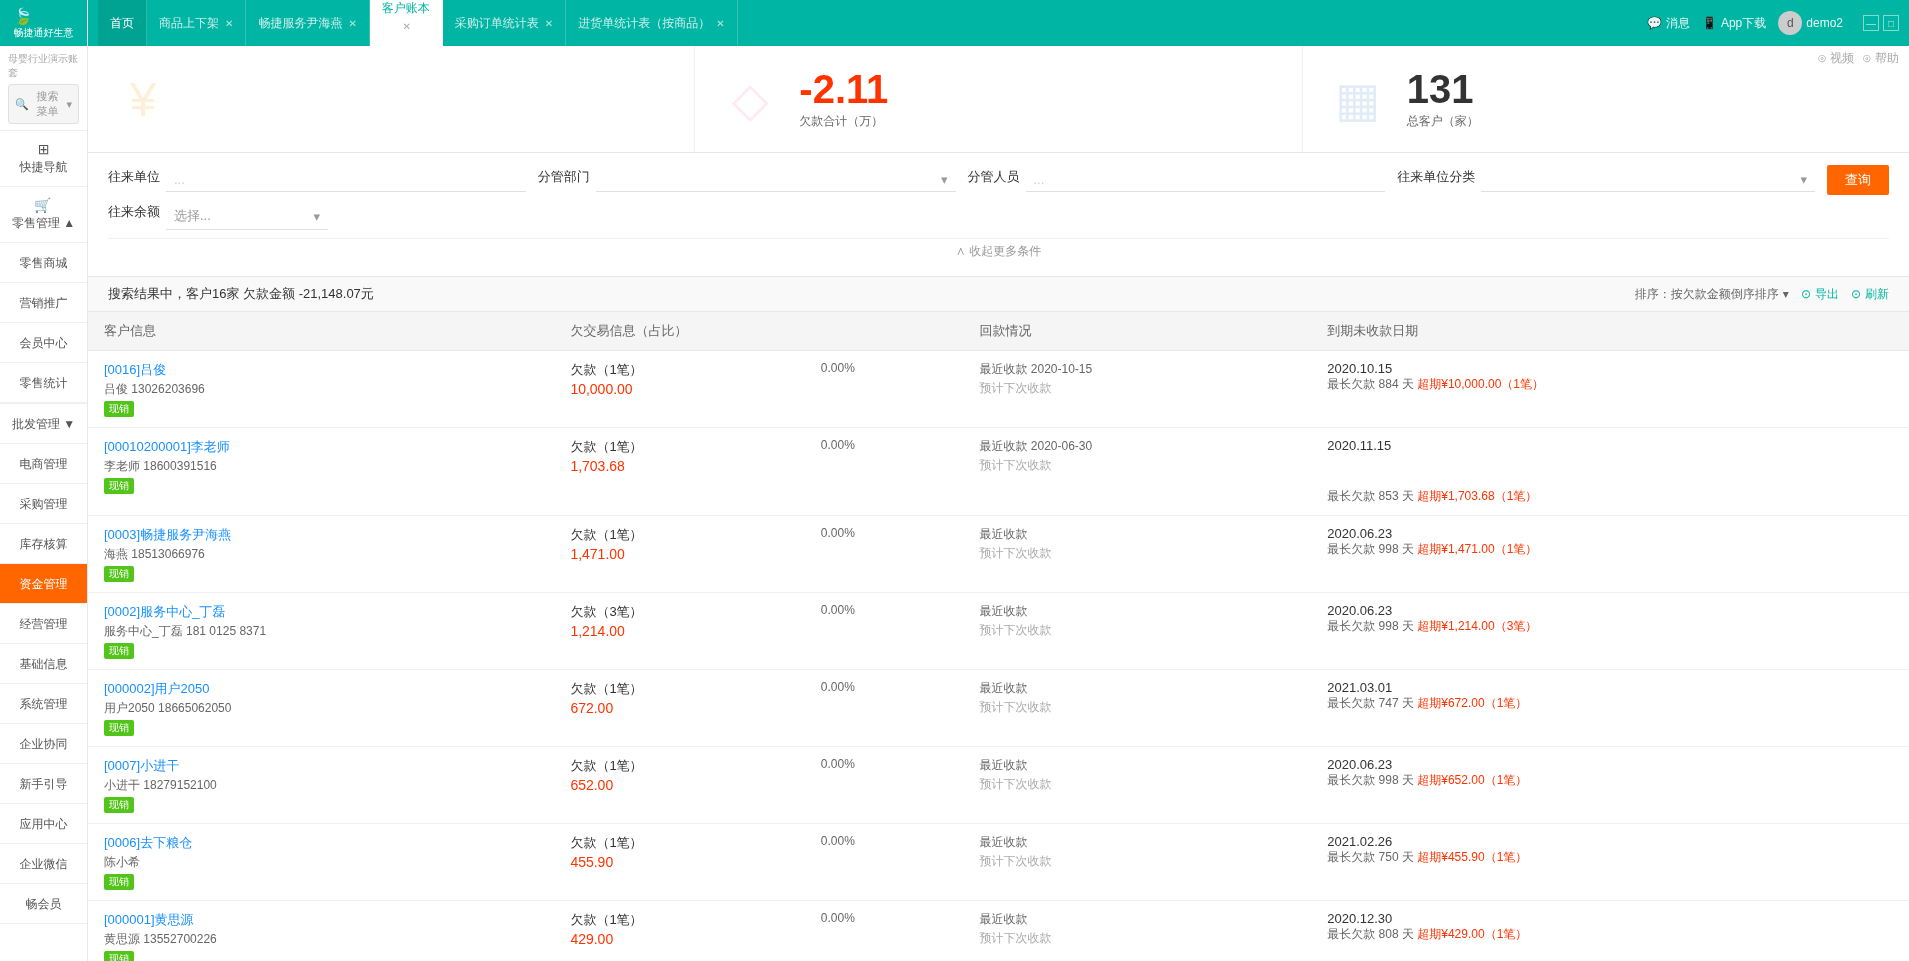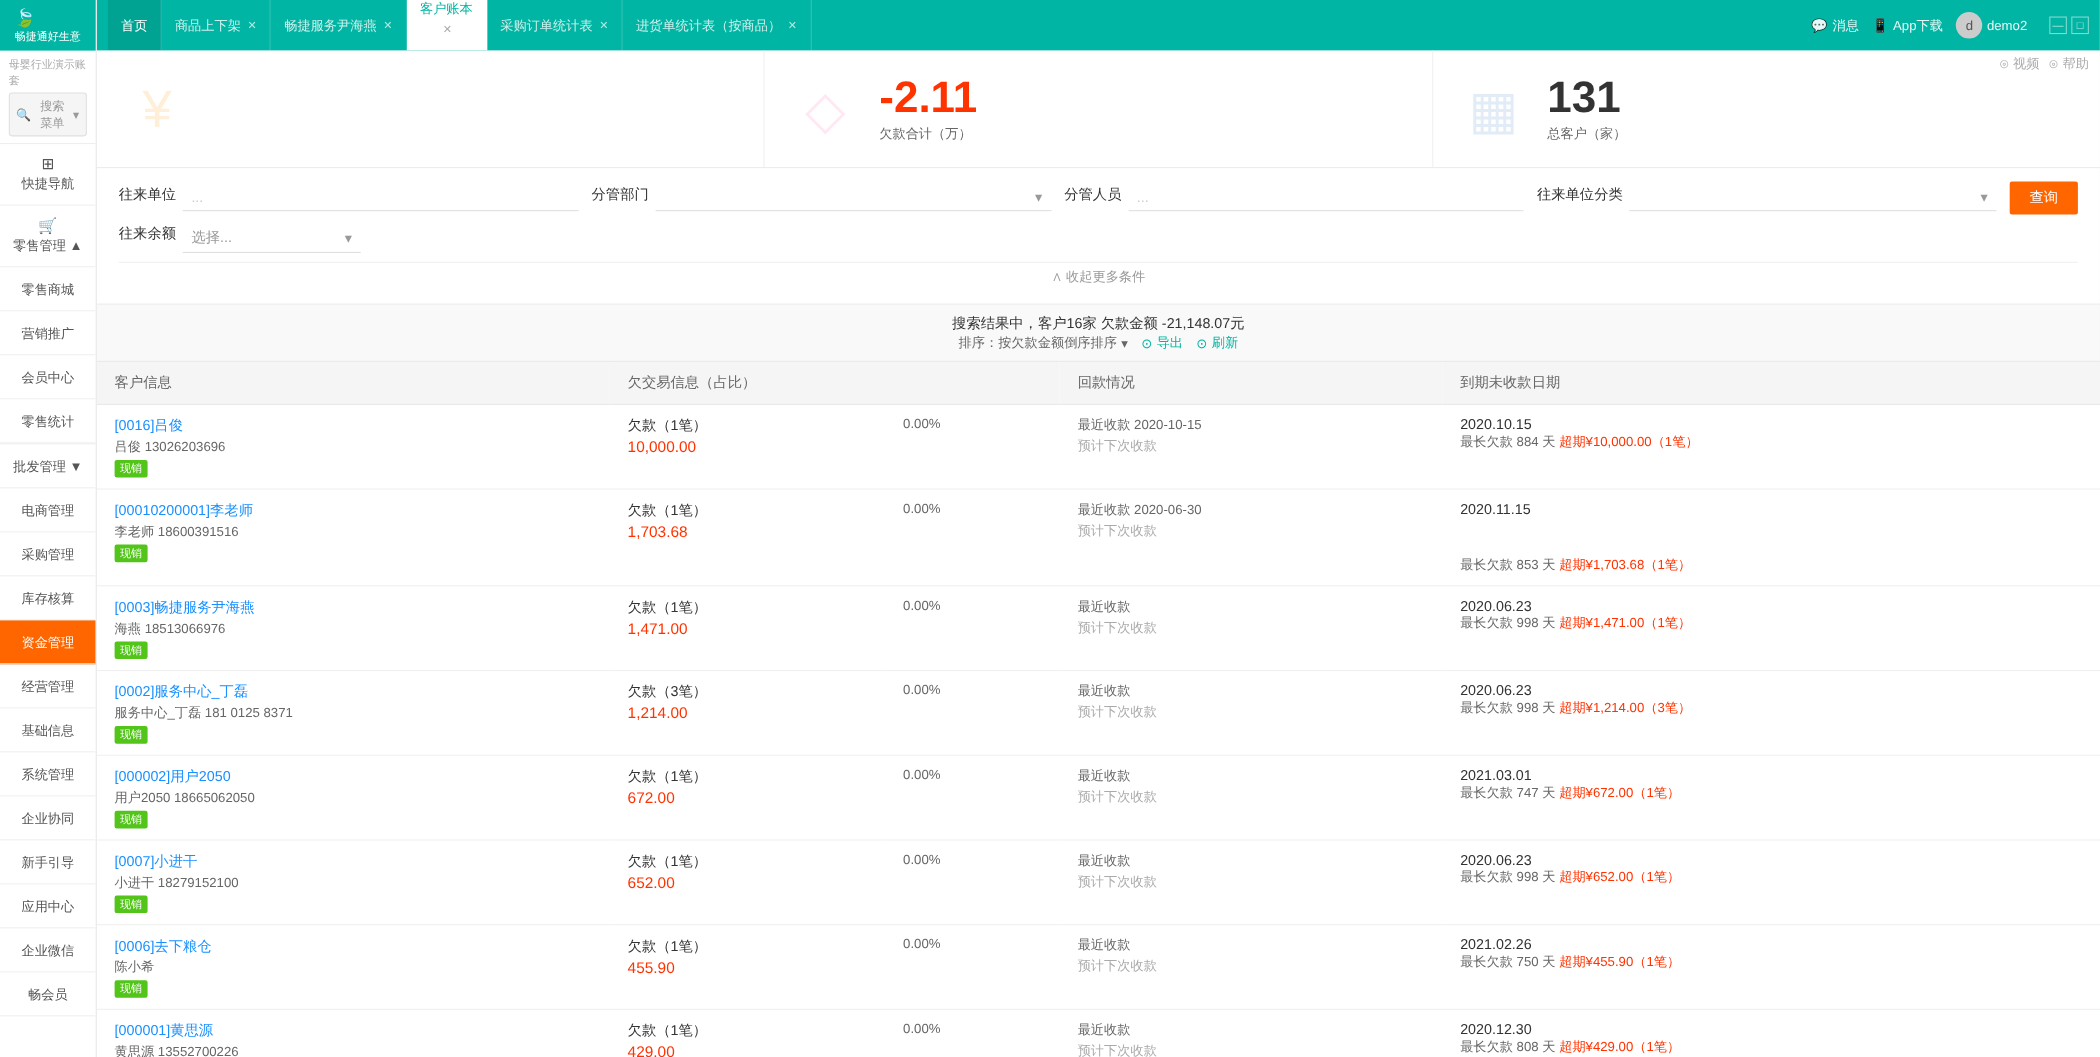--- a/index.html
+++ b/index.html
@@ -52,21 +52,21 @@
     .filter-section { background: #fff; padding: 12px 20px; border-bottom: 1px solid #e8e8e8; flex-shrink: 0; }
     .filter-row { display: flex; align-items: center; gap: 12px; margin-bottom: 8px; }
     .filter-item { display: flex; gap: 6px; flex: 1; }
     .filter-label { font-size: 13px; color: #333; white-space: nowrap; }
     .filter-input { flex: 1; border: none; border-bottom: 1px solid #e0e0e0; padding: 4px 8px; font-size: 13px; color: #999; display: flex; align-items: center; justify-content: space-between; cursor: pointer; }
     .filter-select { flex: 1; border: none; border-bottom: 1px solid #e0e0e0; padding: 4px 8px; font-size: 13px; color: #999; display: flex; align-items: center; justify-content: space-between; cursor: pointer; }
     .filter-btn-query { background: #ff6600; color: #fff; border: none; padding: 6px 18px; border-radius: 2px; cursor: pointer; font-size: 13px; }
     .collapse-row { text-align: center; padding: 4px; color: #999; font-size: 12px; cursor: pointer; border-top: 1px solid #f0f0f0; }
 
     
-    .results-bar { background: #f9f9f9; padding: 8px 20px; display: flex; align-items: center; justify-content: space-between; border-bottom: 1px solid #e8e8e8; flex-shrink: 0; flex-direction: column; }
+    .results-bar { background: #f9f9f9; padding: 8px 20px; display: flex; align-items: center; justify-content: space-between; border-bottom: 1px solid #e8e8e8; flex-shrink: 0; }
     .results-info { font-size: 13px; color: #333; }
     .results-actions { display: flex; align-items: center; gap: 12px; font-size: 12px; color: #666; }
     .sort-btn { display: flex; align-items: center; gap: 4px; cursor: pointer; }
     .export-btn { display: flex; align-items: center; gap: 4px; cursor: pointer; color: #00b5a3; }
     .refresh-btn { display: flex; align-items: center; gap: 4px; cursor: pointer; color: #00b5a3; }
 
     
     .table-container { flex: 1; overflow-y: auto; background: #fff; }
     table { width: 100%; border-collapse: collapse; }
     thead tr { background: #f5f5f5; }

